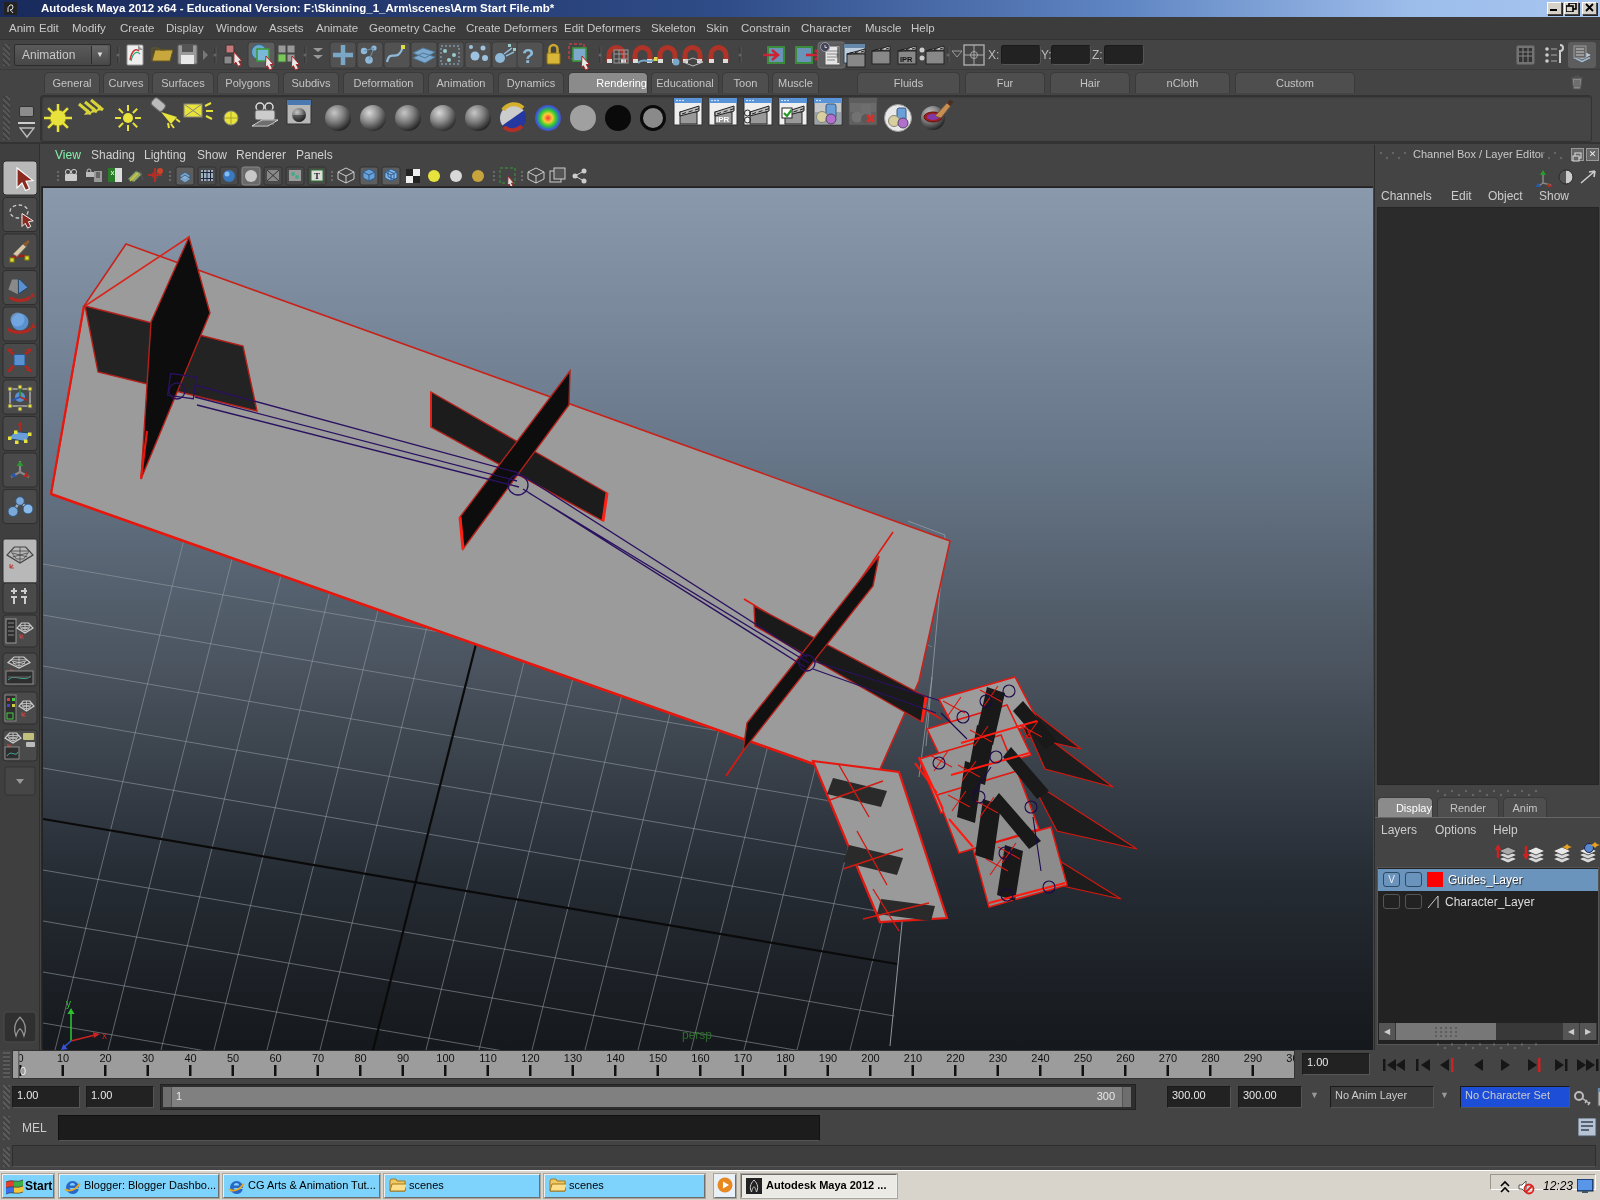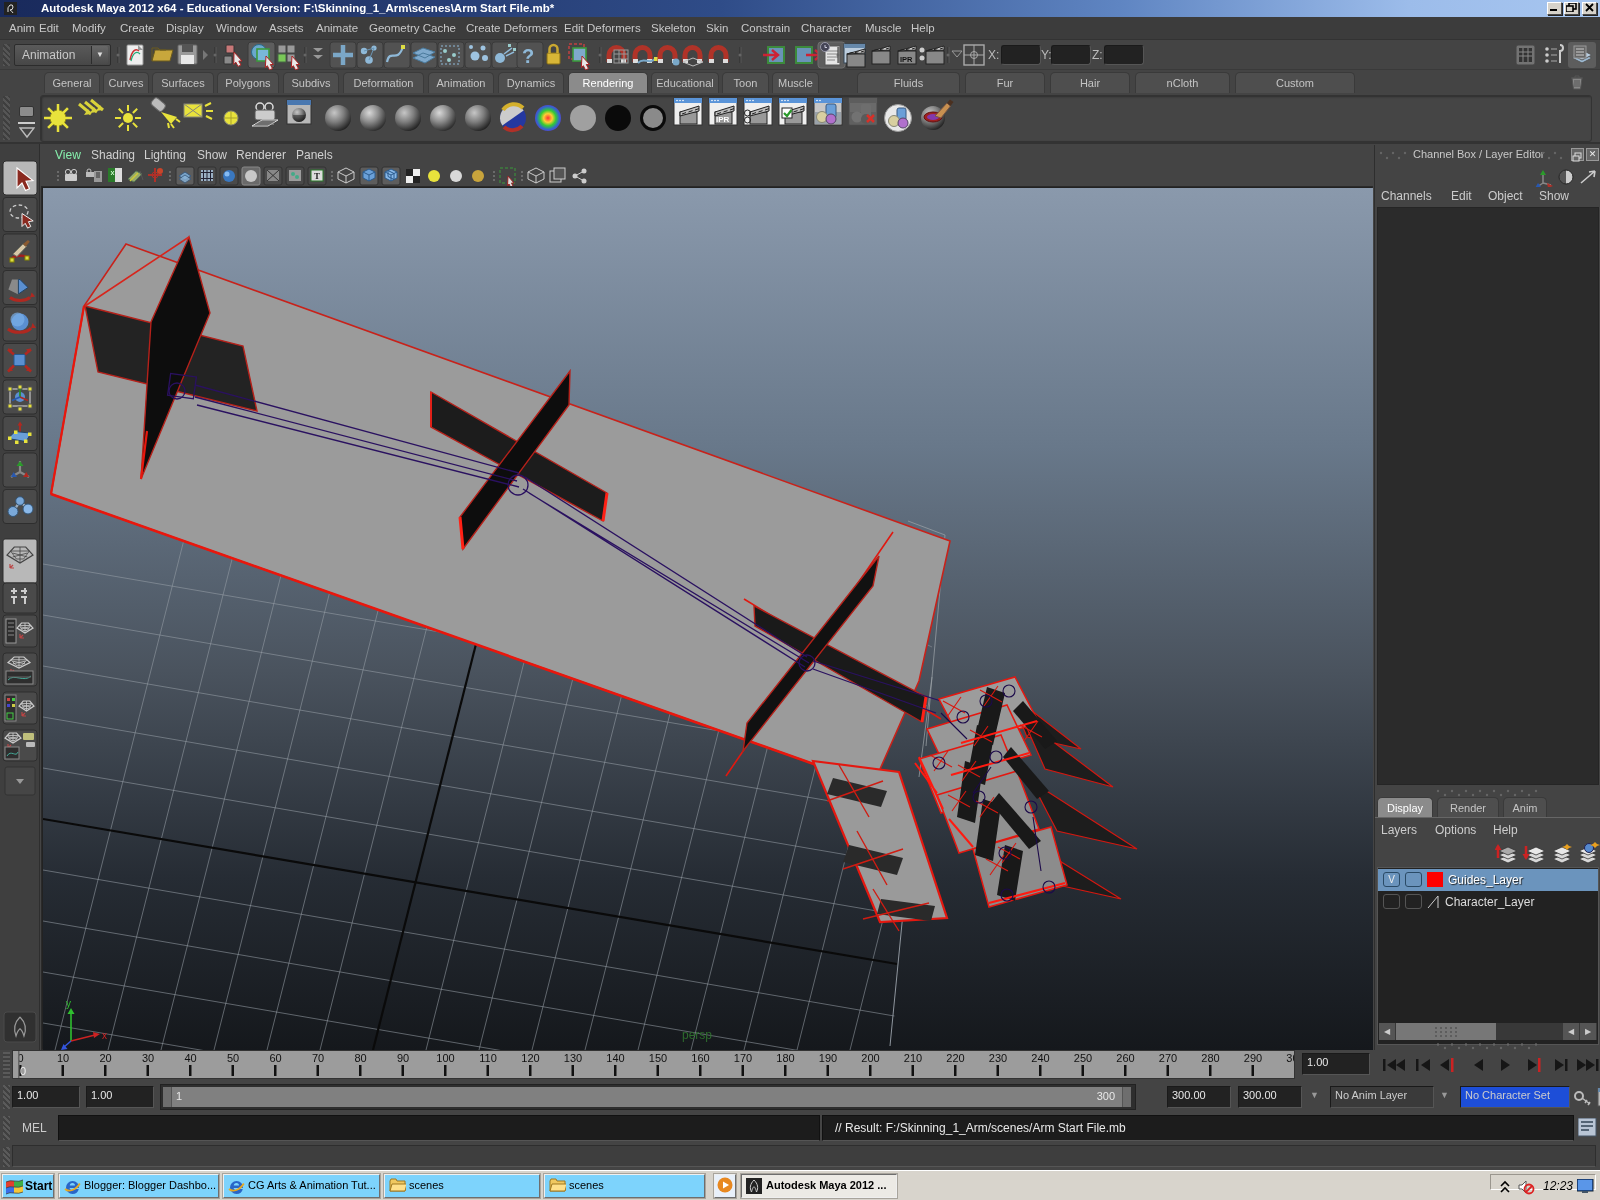--- a/index.html
+++ b/index.html
@@ -11,21 +11,21 @@
 #titlebar .ttxt{position:absolute;left:21px;top:2px;color:#fff;font-size:11.5px;font-weight:bold;white-space:nowrap;letter-spacing:0px;margin-left:20px;}
 .wbtn{position:absolute;top:2px;width:15px;height:13px;background:#d6d2ca;border:1px solid;border-color:#fff #4a4a4a #4a4a4a #fff;box-shadow:1px 1px 0 #242424;font-size:9px;line-height:10px;text-align:center;color:#000;}
 
 #menubar{left:0;top:17px;width:1600px;height:23px;background:#3c3c3c;border-bottom:1px solid #333;}
 #menubar span{position:absolute;top:5px;color:#c8c8c8;font-size:11.5px;}
 
 .mrow{background:#444;}
 .dfield{position:absolute;background:#222;border:1px solid #1a1a1a;border-bottom-color:#555;border-right-color:#555;color:#ccc;font-size:11px;padding:2px 4px;}
 
 .stab{position:absolute;top:2px;height:21px;background:#4e4e4e;border:1px solid #3a3a3a;border-bottom:none;border-radius:5px 5px 0 0;color:#c4c4c4;font-size:11px;text-align:center;padding-top:4px;}
-.stab.act{background:#8b8b8b;color:#fff;}
+.stab.act{background:#8b8b8b;color:#fff;text-align:right;}
 
 #taskbar{left:0;top:1170px;width:1600px;height:30px;background:#d8d4cc;border-top:1px solid #fff;}
 .tbtn{position:absolute;top:3px;height:24px;background:#7dd3fc;border:1px solid;border-color:#efefef #6e6e6e #6e6e6e #efefef;box-shadow:0 0 0 1px #a8a49c;font-size:11px;color:#000;white-space:nowrap;overflow:hidden;}
 .tbtn .lbl{position:absolute;left:24px;top:4px;}
 .tbtn.pressed{background:#eceae5;border-color:#6e6e6e #efefef #efefef #6e6e6e;font-weight:bold;}
 
 .rp-menu{color:#ccc;font-size:12px;position:absolute;}
 .chk{position:absolute;width:17px;height:15px;border:1px solid #99b6d4;border-radius:3px;background:transparent;}
 </style></head><body>
 <div id="page">
@@ -1129,21 +1129,20 @@
         <path d="M10 10 l8 6 m-3 -4 l-2 3 m5 -1 l-2 3" stroke="#bbb" stroke-width="1.5" fill="none"></path>
         <rect x="26" y="0" width="17" height="18" fill="#b8b8b8" stroke="#555"></rect>
         <rect x="26" y="0" width="17" height="4" fill="#68a"></rect>
         <path d="M29 8 l11 8 m-11 -4 l11 -1 m-9 -4 l8 9" stroke="#c22" stroke-width="1.4"></path>
       </svg>
     </div>
     <div class="abs" style="left:0;top:1113px;width:1600px;height:31px;background:#444">
       <div class="abs" style="left:3px;top:3px;width:7px;height:24px;background:repeating-linear-gradient(45deg,#5a5a5a 0 2px,#404040 2px 4px)"></div>
       <span style="position:absolute;left:22px;top:8px;color:#ccc;font-size:12px">MEL</span>
       <div class="abs" style="left:58px;top:2px;width:762px;height:26px;background:#1c1c1c;border:1px solid #111;border-bottom-color:#555"></div>
-      <div class="abs" style="left:822px;top:2px;width:752px;height:26px;background:#1c1c1c;border:1px solid #111;border-bottom-color:#555;color:#e8e8e8;font-size:12px;padding:5px 0 0 12px;white-space:nowrap">// Result: F:/Skinning_1_Arm/scenes/Arm Start File.mb</div>
       <svg class="abs" style="left:1578px;top:5px" width="20" height="20">
         <rect x="0" y="0" width="18" height="18" fill="#b8c4d4" stroke="#456"></rect>
         <path d="M3 4 h12 M3 8 h12 M3 12 h8" stroke="#345" stroke-width="1.5"></path>
       </svg>
     </div>
     <div class="abs" style="left:0;top:1144px;width:1600px;height:26px;background:#444">
       <div class="abs" style="left:3px;top:3px;width:7px;height:20px;background:repeating-linear-gradient(45deg,#5a5a5a 0 2px,#404040 2px 4px)"></div>
       <div class="abs" style="left:12px;top:1px;width:1584px;height:22px;background:#3e3e3e;border:1px solid #2e2e2e;border-bottom-color:#555"></div>
     </div>
     <div id="taskbar" class="abs">

